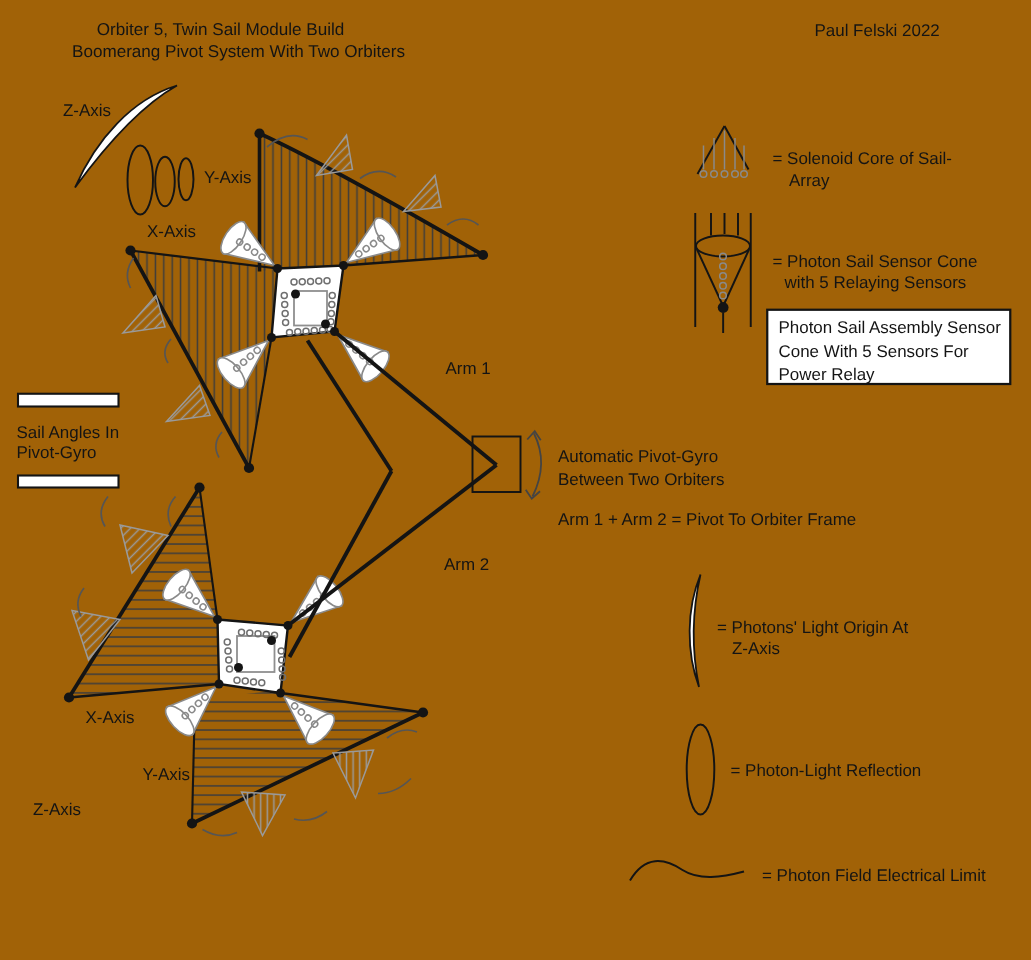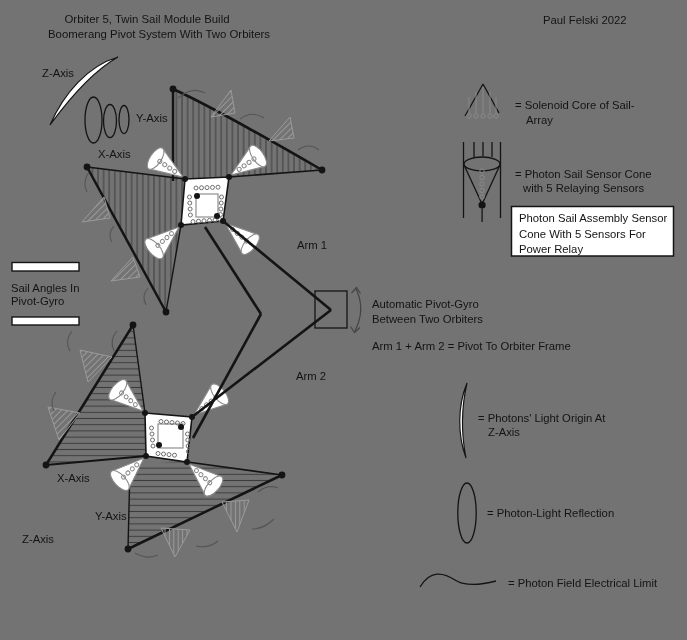--- a/index.html
+++ b/index.html
@@ -1,16 +1,16 @@
 <!DOCTYPE html>
 <html><head>
 <meta charset="utf-8">
 <style>
   html,body{margin:0;padding:0;background:#ffffff;}
-  .stage{position:relative;width:687px;height:640px;background:#737373;overflow:hidden;}
+  .stage{position:relative;width:687px;height:640px;background:#a16207;overflow:hidden;}
   svg{display:block;}
   text{font-family:"Liberation Sans",sans-serif;fill:#141414;}
   .lbl{font-size:11.3px;}
   .ttl{font-size:11.4px;}
 </style>
 </head>
 <body>
 
 <div class="stage">
 <svg width="687" height="640" viewBox="0 0 687 640">

